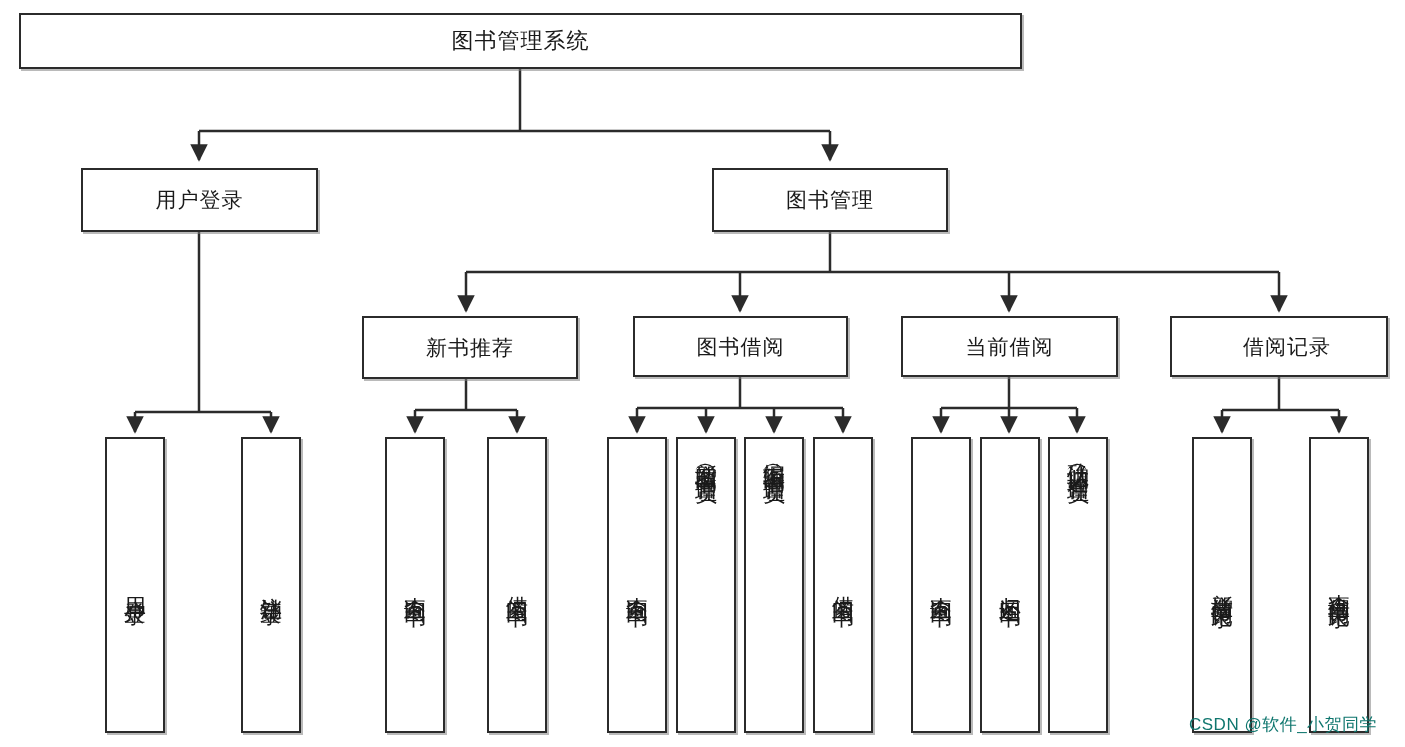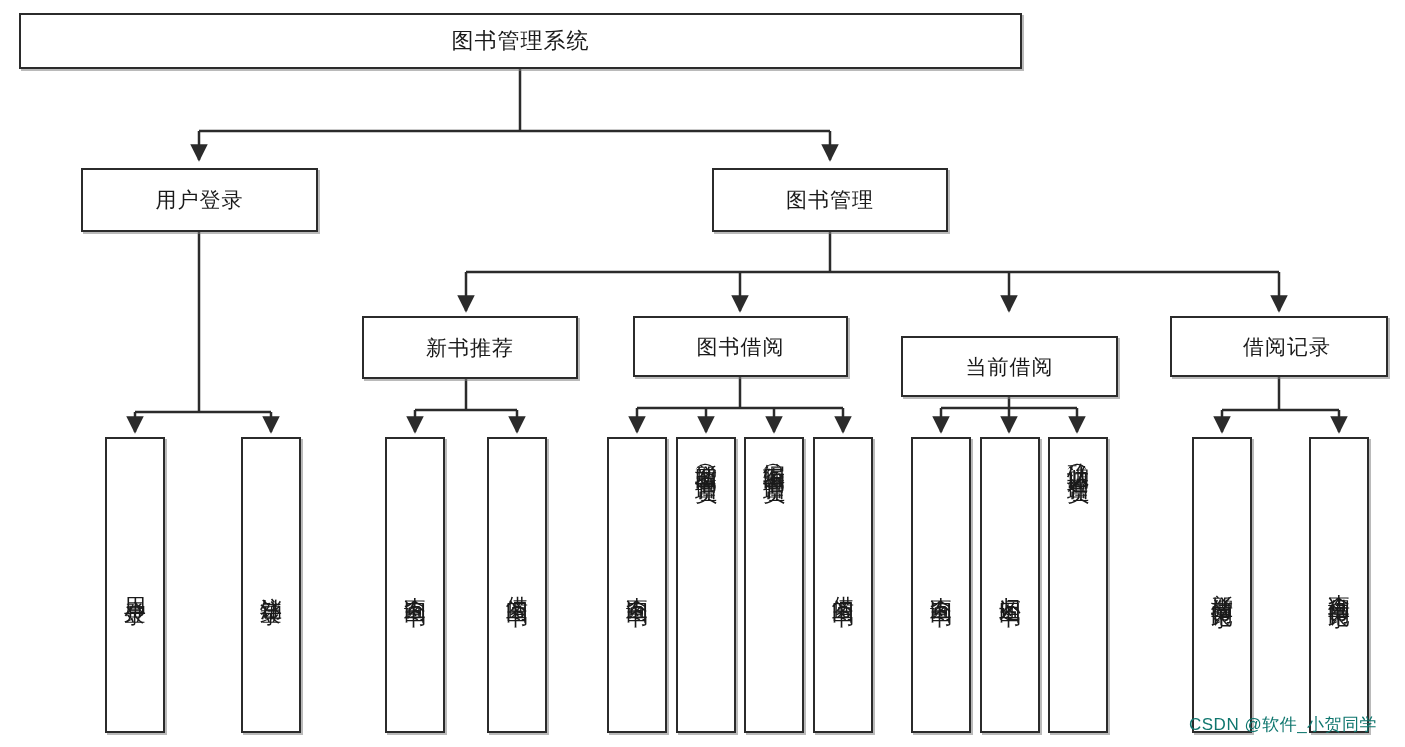--- a/index.html
+++ b/index.html
@@ -137,21 +137,21 @@
   <div class="node" style="left:712px; top:168px; width:236px; height:64px;text-align:right;">
     <span class="lbl">图书管理</span>
   </div>
 
   <div class="node" style="left:362px; top:316px; width:216px; height:63px;">
     <span class="lbl">新书推荐</span>
   </div>
   <div class="node" style="left:633px; top:316px; width:215px; height:61px;">
     <span class="lbl">图书借阅</span>
   </div>
-  <div class="node" style="left:901px; top:316px; width:217px; height:61px;margin-top:20px;">
+  <div class="node" style="left:901px; top:316px; width:217px; height:61px;">
     <span class="lbl">当前借阅</span>
   </div>
   <div class="node" style="left:1170px; top:316px; width:218px; height:61px;padding-left:16px;">
     <span class="lbl">借阅记录</span>
   </div>
 
   <div class="node vert mid" style="left:105px; top:437px; width:60px; height:296px;">
     <span class="lbl">用户登录</span>
   </div>
   <div class="node vert mid" style="left:241px; top:437px; width:60px; height:296px;">

